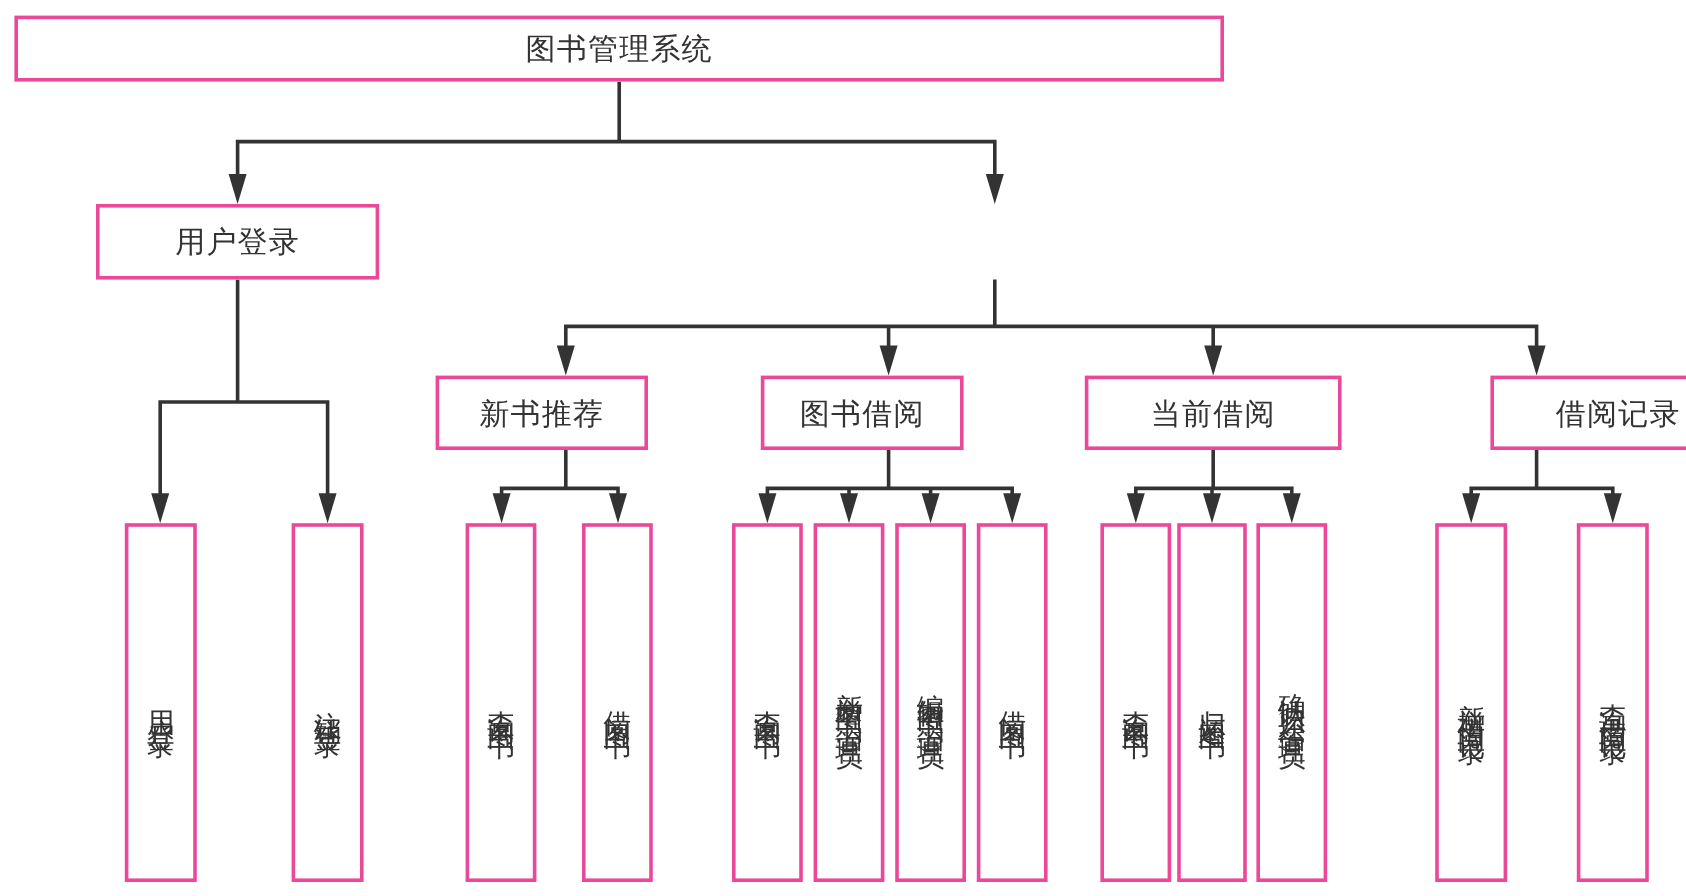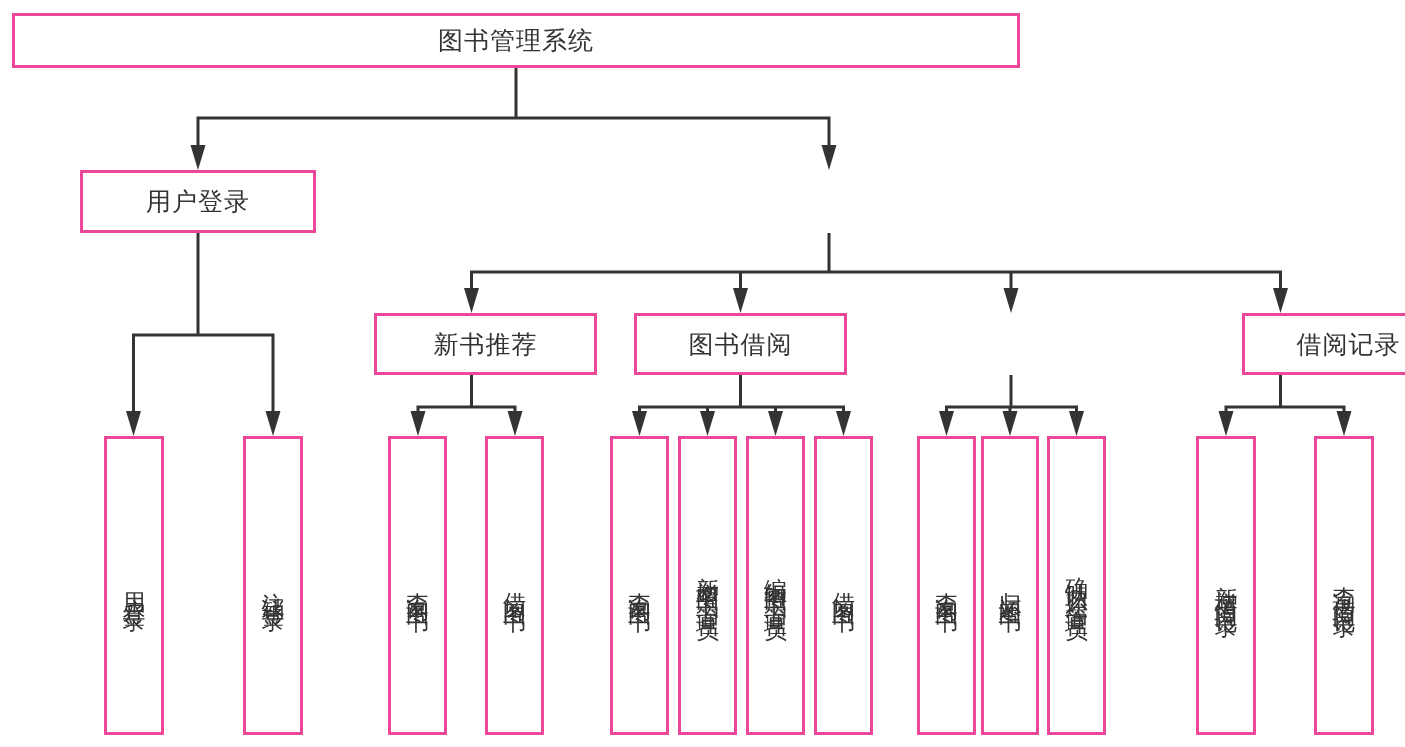--- a/index.html
+++ b/index.html
@@ -106,25 +106,28 @@
   </svg>
 
   <div class="node hnode" style="left:12px; top:13px; width:1008px; height:55px;">
     <span>图书管理系统</span>
   </div>
 
   <div class="node hnode" style="left:80px; top:170px; width:236px; height:63px;">
     <span>用户登录</span>
   </div>
 
-  <div class="node hnode" style="left:374px; top:313px; width:223px; height:62px;">
+  <div class="node hnode" style="left:363px; top:313px; width:177px; height:62px;">
     <span>新书推荐</span>
   </div>
-  <div class="node hnode" style="left:634px; top:313px; width:213px; height:62px;">
+  <div class="node hnode" style="left:634px; top:313px; width:169px; height:62px;">
     <span>图书借阅</span>
+  </div>
+  <div class="node hnode" style="left:904px; top:313px; width:214px; height:62px;">
+    <span>当前借阅</span>
   </div>
   <div class="node hnode" style="left:1242px; top:313px; width:213px; height:62px;">
     <span>借阅记录</span>
   </div>
 
   <div class="node vnode" style="left:104px; top:436px; width:60px; height:299px;">
     <span class="vtext">用户登录</span>
   </div>
   <div class="node vnode" style="left:243px; top:436px; width:60px; height:299px;">
     <span class="vtext">注销登录</span>

